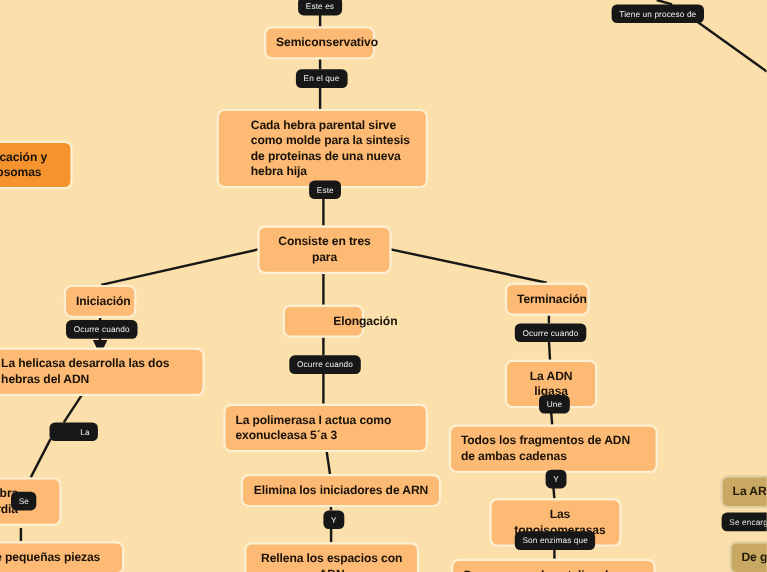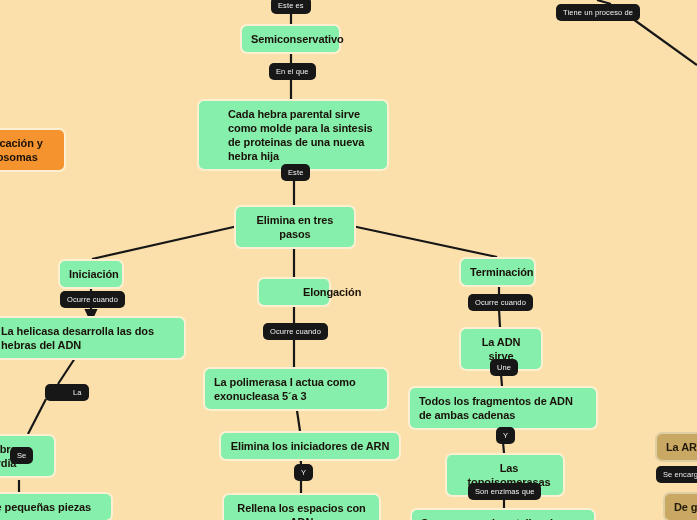--- a/index.html
+++ b/index.html
@@ -23,21 +23,21 @@
   #edges {
     position: absolute;
     left: 0; top: 0;
     width: 697px;
     height: 520px;
     pointer-events: none;
   }
   .node {
     position: absolute;
     box-sizing: border-box;
-    background: #86efac;
+    background: #fdba74;
     border: 2px solid #fdf0d2;
     border-radius: 7px;
     color: #1a1208;
     font-weight: bold;
     font-size: 11px;
     line-height: 14px;
     letter-spacing: -0.1px;
     padding: 6px 9px;
     z-index: 5;
   }
@@ -112,27 +112,27 @@
         <polyline points="503,442 504,453" fill="none" stroke="#171717" stroke-width="2.2"></polyline>
         <polyline points="504,473 504,483" fill="none" stroke="#171717" stroke-width="2.2"></polyline>
         <polyline points="504,498 504,508" fill="none" stroke="#171717" stroke-width="2.2"></polyline>
         <polyline points="597,0 611,4" fill="none" stroke="#171717" stroke-width="2.2"></polyline>
         <polyline points="626,14 697,65" fill="none" stroke="#171717" stroke-width="2.2"></polyline>
       </g>
   </svg>
   <div id="node-layer">
       <div class="node center" style="left: 240px; top: 24px; width: 101px; min-height: 20px;">Semiconservativo</div>
       <div class="node" style="left: 197px; top: 99px; width: 192px; min-height: 42px; padding-left: 29px;">Cada hebra parental sirve como molde para la sintesis de proteinas de una nueva hebra hija</div>
-      <div class="node center" style="left: 234px; top: 205px; width: 122px; min-height: 20px;">Elimina en tres pasos</div>
+      <div class="node center" style="left: 234px; top: 205px; width: 122px; min-height: 20px;">Consiste en tres para</div>
       <div class="node center" style="left: 58px; top: 259px; width: 66px; min-height: 20px;">Iniciación</div>
       <div class="node center" style="left: 257px; top: 277px; width: 74px; min-height: 20px; padding-left: 44px;">Elongación</div>
       <div class="node center" style="left: 459px; top: 257px; width: 77px; min-height: 20px;">Terminación</div>
       <div class="node" style="left: -10px; top: 316px; width: 196px; min-height: 30px;">La helicasa desarrolla las dos hebras del ADN</div>
       <div class="node" style="left: 203px; top: 367px; width: 186px; min-height: 30px;">La polimerasa I actua como exonucleasa 5´a 3</div>
-      <div class="node center" style="left: 459px; top: 327px; width: 84px; min-height: 20px;">La ADN sirve</div>
+      <div class="node center" style="left: 459px; top: 327px; width: 84px; min-height: 20px;">La ADN ligasa</div>
       <div class="node" style="left: -24px; top: 434px; width: 80px; min-height: 20px;">hebra tardia</div>
       <div class="node" style="left: 408px; top: 386px; width: 190px; min-height: 30px;">Todos los fragmentos de ADN de ambas cadenas</div>
       <div class="node center" style="left: 219px; top: 431px; width: 182px; min-height: 20px;">Elimina los iniciadores de ARN</div>
       <div class="node center" style="left: 445px; top: 453px; width: 120px; min-height: 20px; padding-left: 17px;">Las topoisomerasas</div>
       <div class="node" style="left: -22px; top: 492px; width: 135px; min-height: 22px;">de pequeñas piezas</div>
       <div class="node center" style="left: 222px; top: 493px; width: 159px; min-height: 20px;">Rellena los espacios con ADN</div>
       <div class="node" style="left: 410px; top: 508px; width: 186px; min-height: 26px;">Se encargan de catalizar la rotura</div>
       <div class="node orange" style="left: -24px; top: 128px; width: 90px; min-height: 32px;">plicación y mosomas</div>
       <div class="node muted" style="left: 655px; top: 432px; width: 60px; min-height: 20px;">La AR</div>
       <div class="node muted" style="left: 663px; top: 492px; width: 60px; min-height: 22px;">De ge</div>

